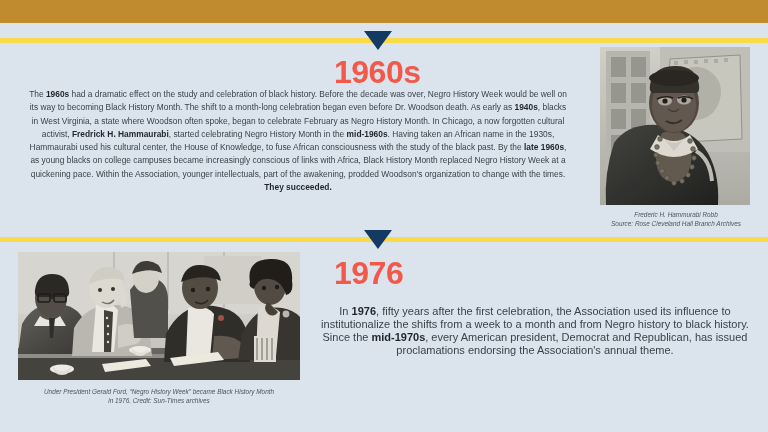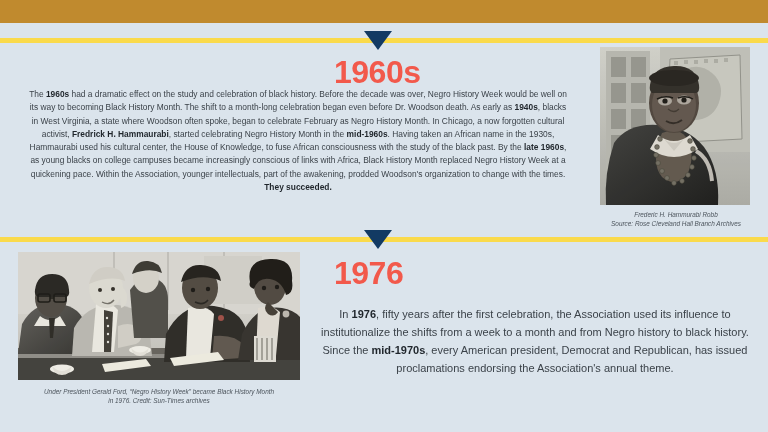--- a/index.html
+++ b/index.html
@@ -78,21 +78,21 @@
   .copy-1960s {
     left: 27px;
     top: 88px;
     width: 542px;
   }
   .copy-1976 {
     left: 316px;
     top: 305px;
     width: 438px;
     font-size: 11px;
-    line-height: 18px;
+    line-height: 13px;
   }
   .body-copy b { font-weight: bold; color: #1f252b; }
 
   
   .photo {
     position: absolute;
     background: #7a7a7a;
     overflow: hidden;
   }
   .photo-hammurabi {

